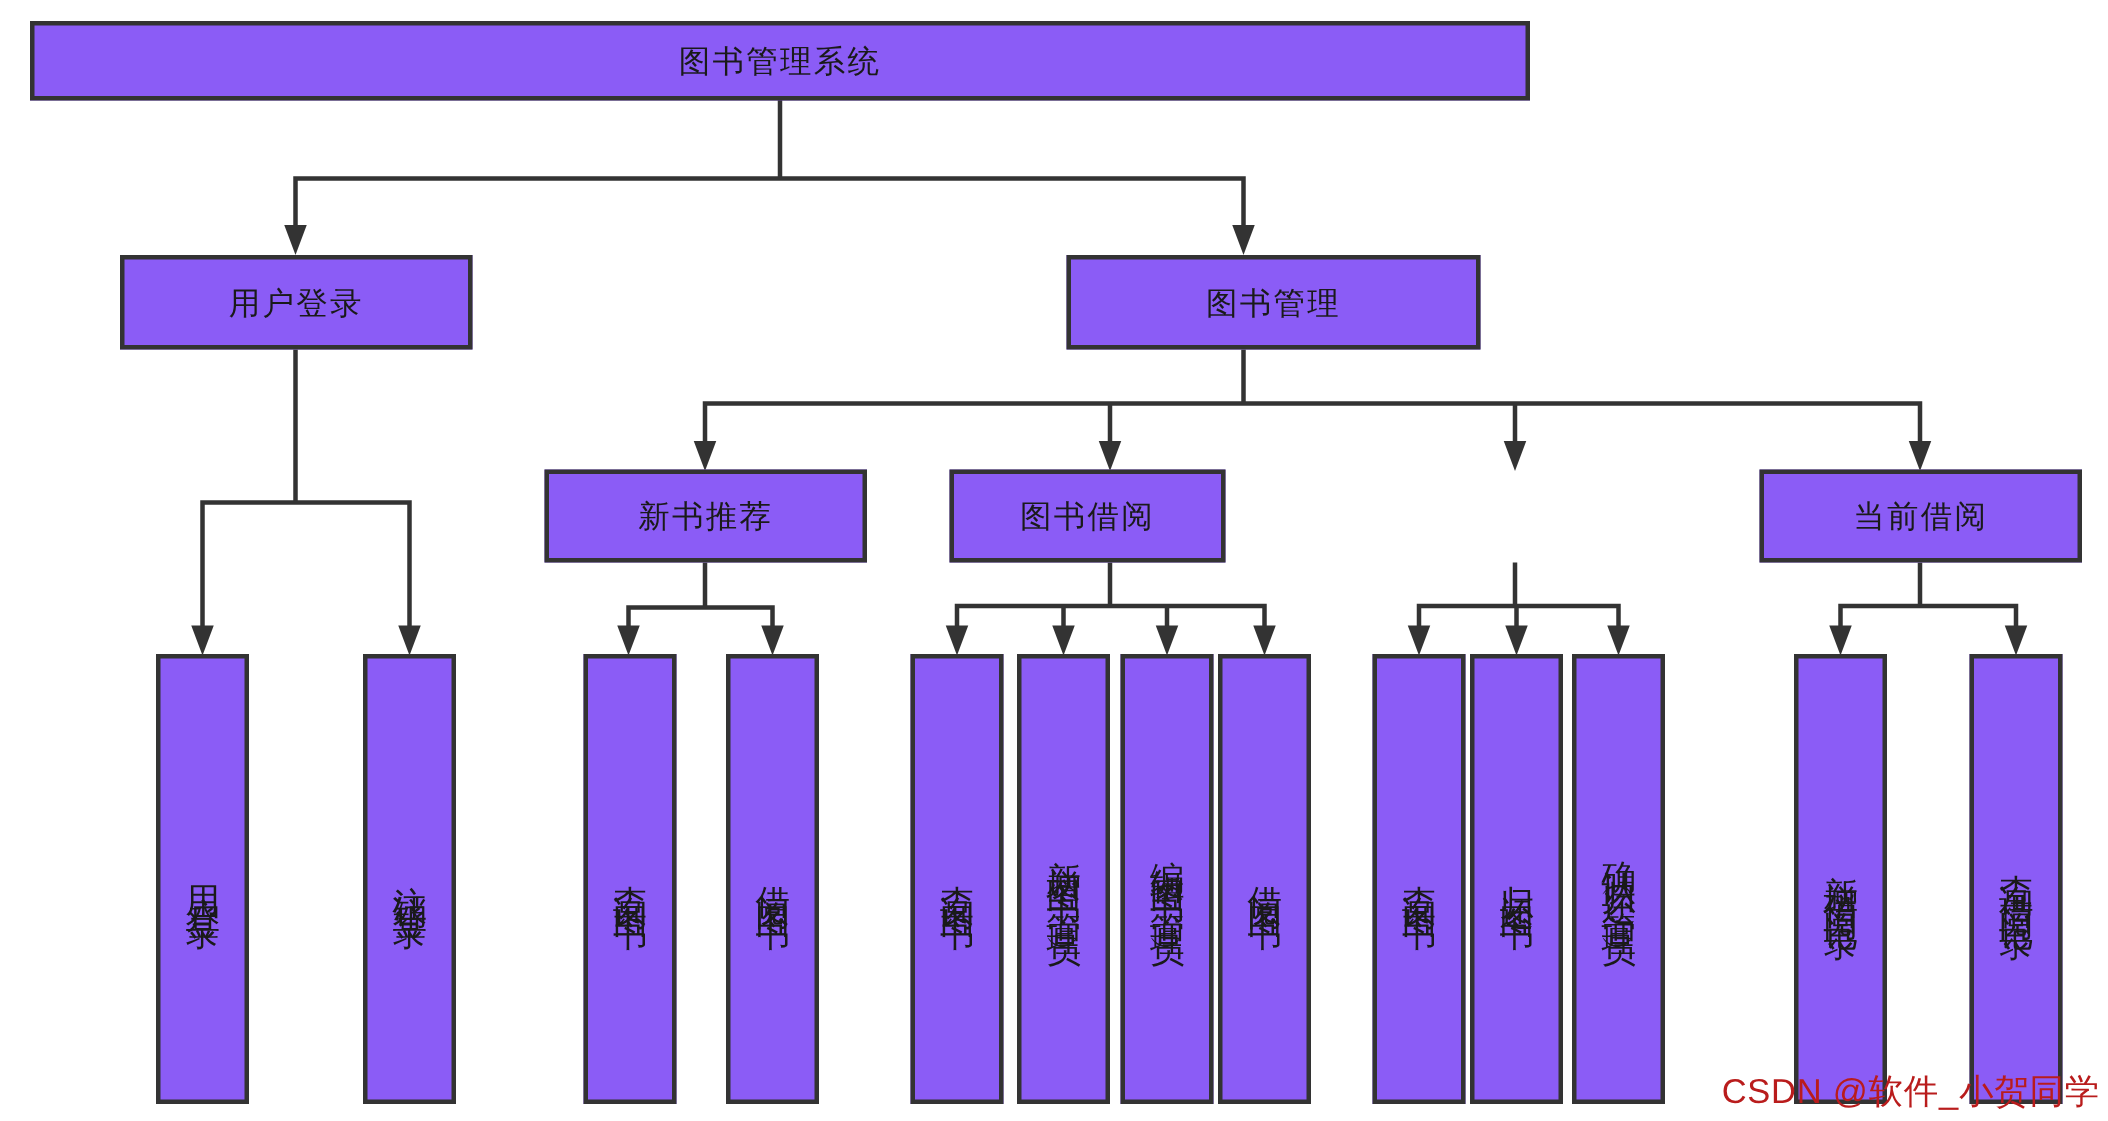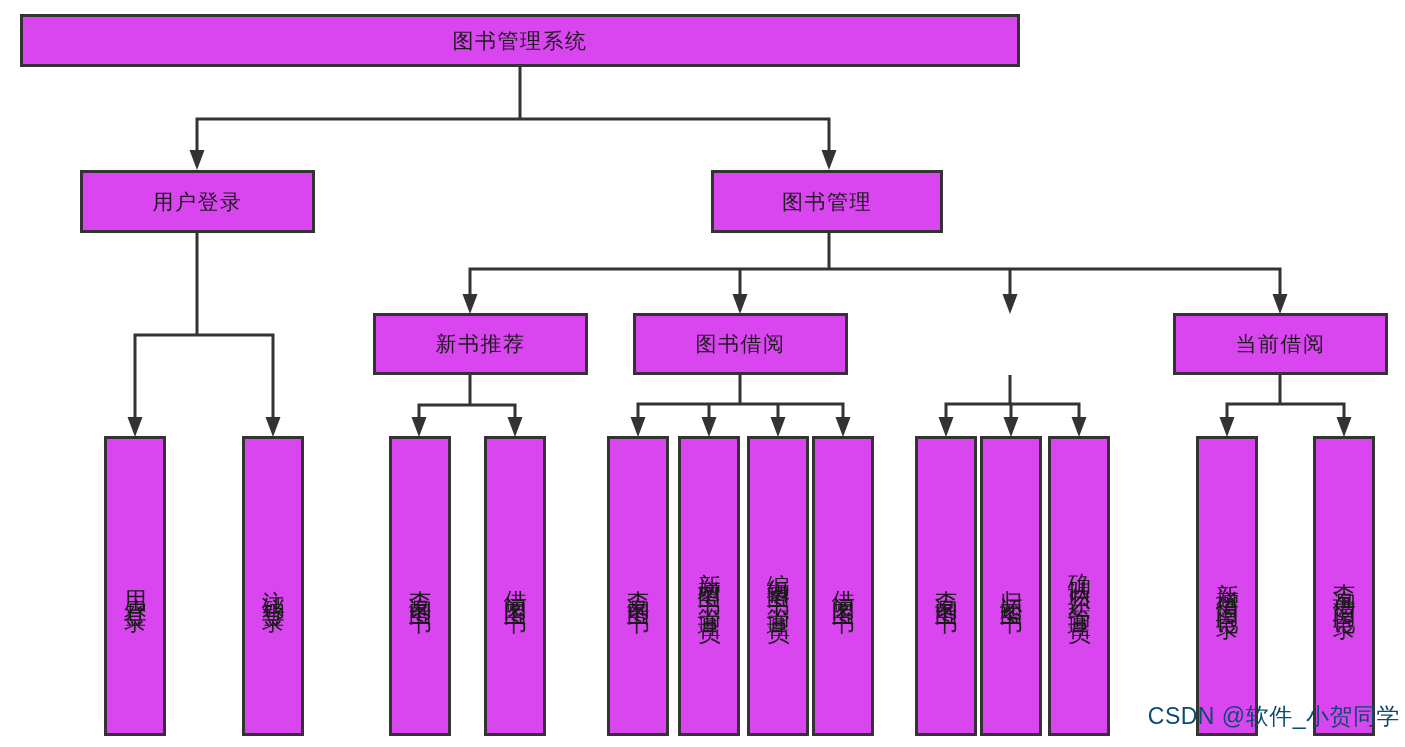--- a/index.html
+++ b/index.html
@@ -8,55 +8,55 @@
     position: relative;
     background: #ffffff;
     font-family: "Liberation Sans", sans-serif;
     overflow: hidden;
     color: #1a1a1a;
   }
   .stage { position: absolute; left: 0; top: 0; width: 1405px; height: 747px; }
   svg.wires { position: absolute; left: 0; top: 0; z-index: 1; }
   .node {
     position: absolute;
-    background: #d946ef;
+    background: #8b5cf6;
     border: 3px solid #333333;
     display: flex;
     align-items: center;
     justify-content: center;
     z-index: 2;
   }
   .hnode { font-size: 21px; letter-spacing: 1.5px; white-space: nowrap; }
   .vnode { font-size: 23px; }
   .vnode .vtext {
     writing-mode: vertical-rl;
     text-orientation: mixed;
     letter-spacing: 7px;
     line-height: 1.1;
   }
   
   .n-root   { left: 20px;   top: 14px;  width: 1000px; height: 53px; }
   .n-login  { left: 80px;   top: 170px; width: 235px;  height: 63px; }
-  .n-mgmt   { left: 711px;  top: 170px; width: 232px;  height: 63px; }
-  .n-rec    { left: 373px;  top: 313px; width: 215px;  height: 62px; }
-  .n-borrow { left: 633px;  top: 313px; width: 215px;  height: 62px; }
+  .n-mgmt   { left: 711px;  top: 170px; width: 276px;  height: 63px; }
+  .n-rec    { left: 363px;  top: 313px; width: 215px;  height: 62px; }
+  .n-borrow { left: 633px;  top: 313px; width: 184px;  height: 62px; }
   .n-cur    { left: 903px;  top: 313px; width: 215px;  height: 62px; }
   .n-hist   { left: 1173px; top: 313px; width: 215px;  height: 62px; }
   .leaf { top: 436px; width: 62px; height: 300px; }
   .l-a1 { left: 104px; }  .l-a2 { left: 242px; }
   .l-b1 { left: 389px; }  .l-b2 { left: 484px; }
   .l-c1 { left: 607px; }  .l-c2 { left: 678px; }  .l-c3 { left: 747px; }  .l-c4 { left: 812px; }
   .l-d1 { left: 915px; }  .l-d2 { left: 980px; }  .l-d3 { left: 1048px; }
   .l-e1 { left: 1196px; } .l-e2 { left: 1313px; }
   .watermark {
     position: absolute;
     right: 5px;
-    bottom: 15px;
+    bottom: 4px;
     font-size: 23px;
-    color: #0c4a6e;
+    color: #b91c1c;
     letter-spacing: 0.5px;
     z-index: 10;
     white-space: nowrap;
   }
 </style>
 </head>
 <body>
 
 <div class="stage">
 

